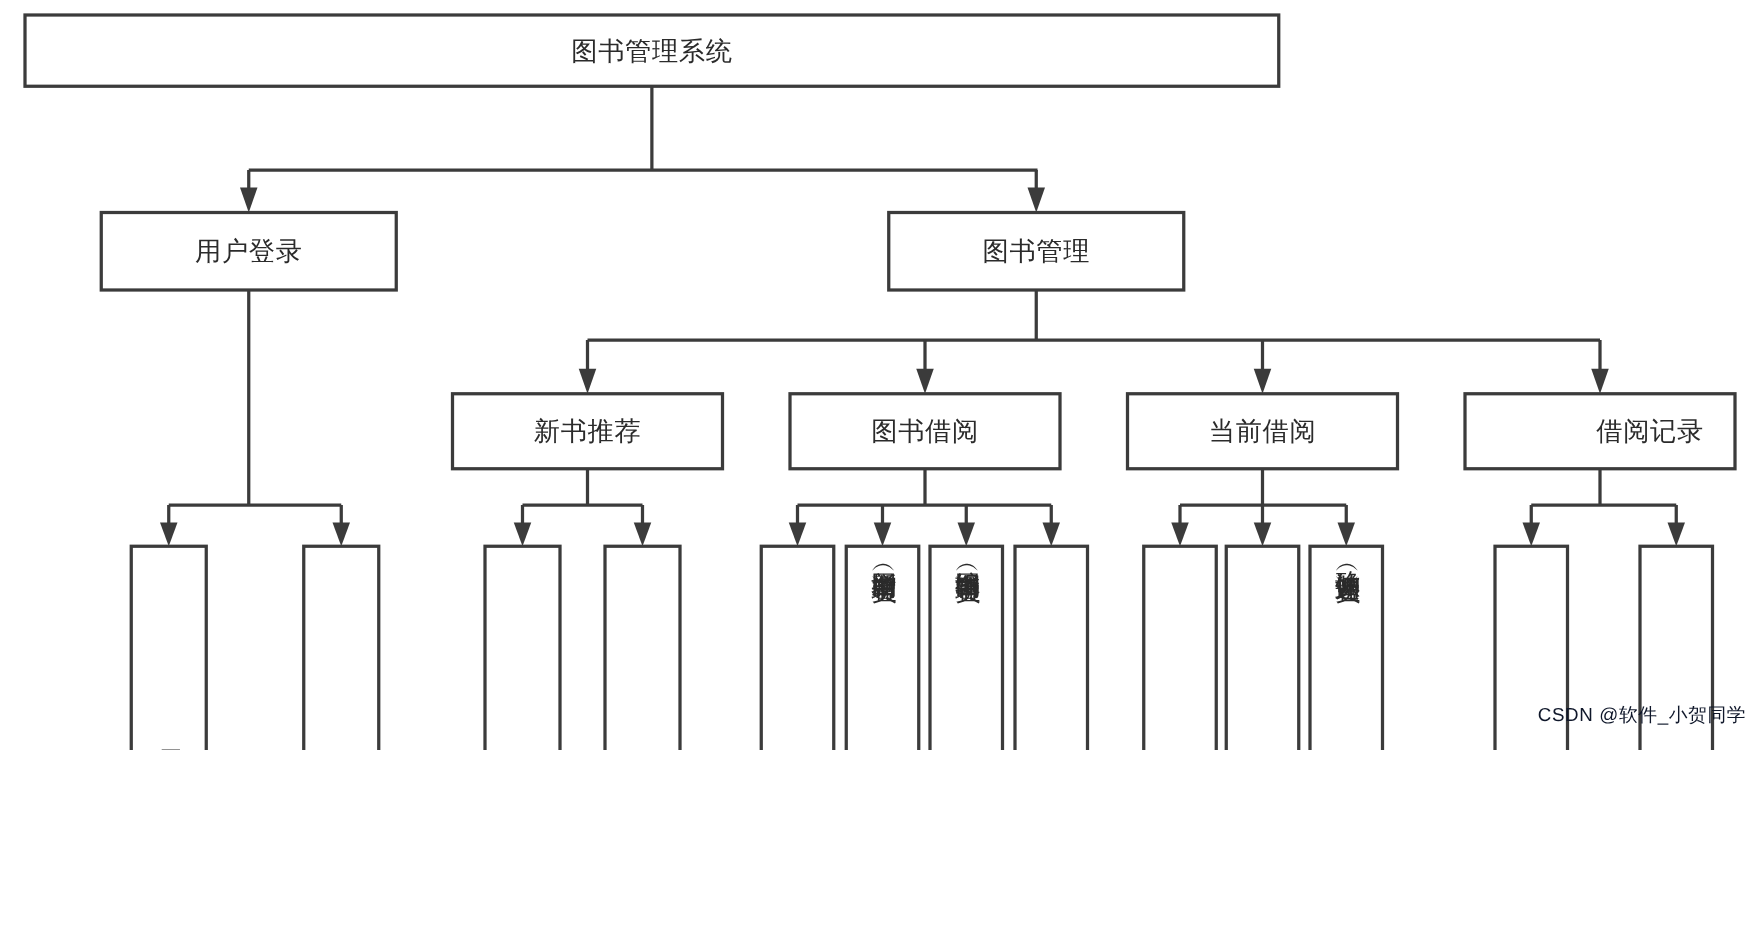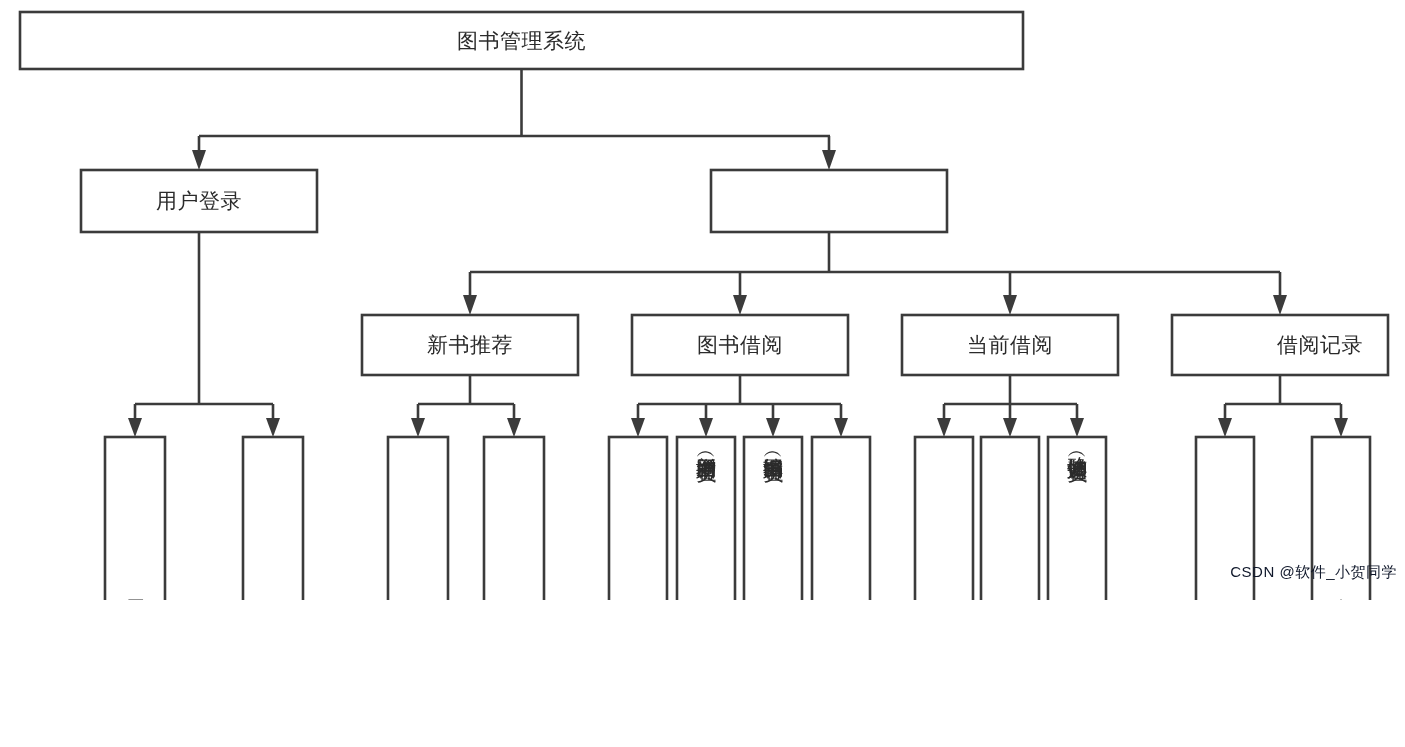--- a/index.html
+++ b/index.html
@@ -180,20 +180,21 @@
     <rect class="node-box" x="915" y="437" width="58" height="297"></rect>
     <rect class="node-box" x="981" y="437" width="58" height="297"></rect>
     <rect class="node-box" x="1048" y="437" width="58" height="297"></rect>
     <rect class="node-box" x="1196" y="437" width="58" height="297"></rect>
     <rect class="node-box" x="1312" y="437" width="58" height="297"></rect>
   </svg>
 
   <div class="node-label-h" style="left:20px; top:12px; width:1003px; height:57px;">图书管理系统</div>
 
   <div class="node-label-h" style="left:81px; top:170px; width:236px; height:62px;">用户登录</div>
+  <div class="node-label-h" style="left:711px; top:170px; width:236px; height:62px;">图书管理</div>
 
   <div class="node-label-h" style="left:362px; top:315px; width:216px; height:60px;">新书推荐</div>
   <div class="node-label-h" style="left:632px; top:315px; width:216px; height:60px;">图书借阅</div>
   <div class="node-label-h" style="left:902px; top:315px; width:216px; height:60px;border-radius:23px;">当前借阅</div>
   <div class="node-label-h" style="left:1172px; top:315px; width:216px; height:60px;padding-left:40px;">借阅记录</div>
 
   <div class="node-label-v" style="left:105px; top:437px; width:60px; height:297px;">
     <span>用户登录</span>
   </div>
   <div class="node-label-v" style="left:243px; top:437px; width:60px; height:297px;">

